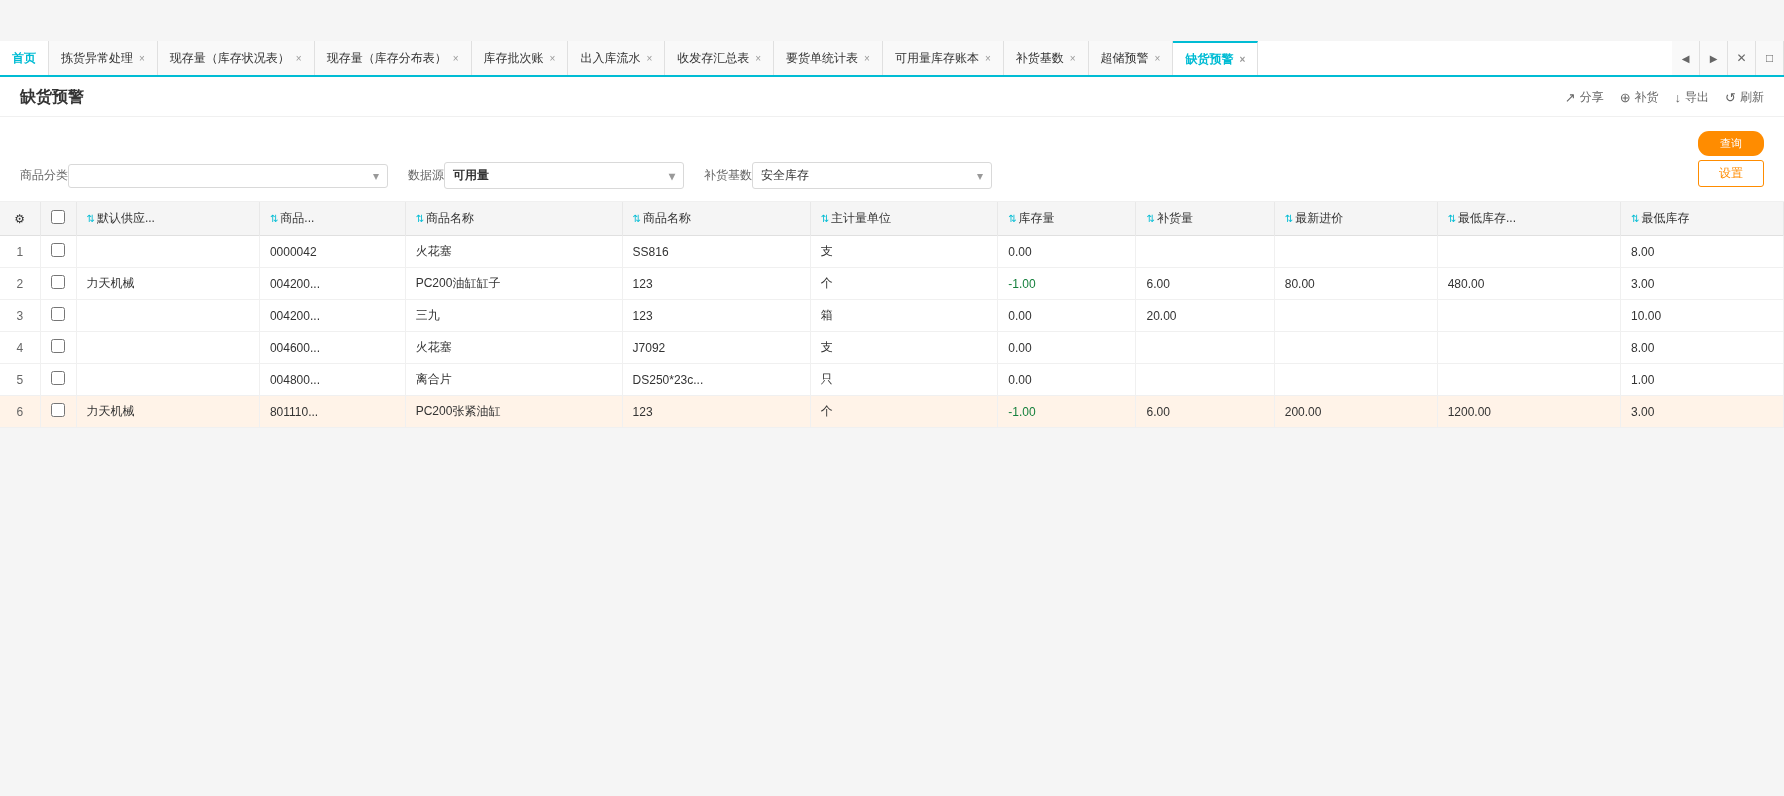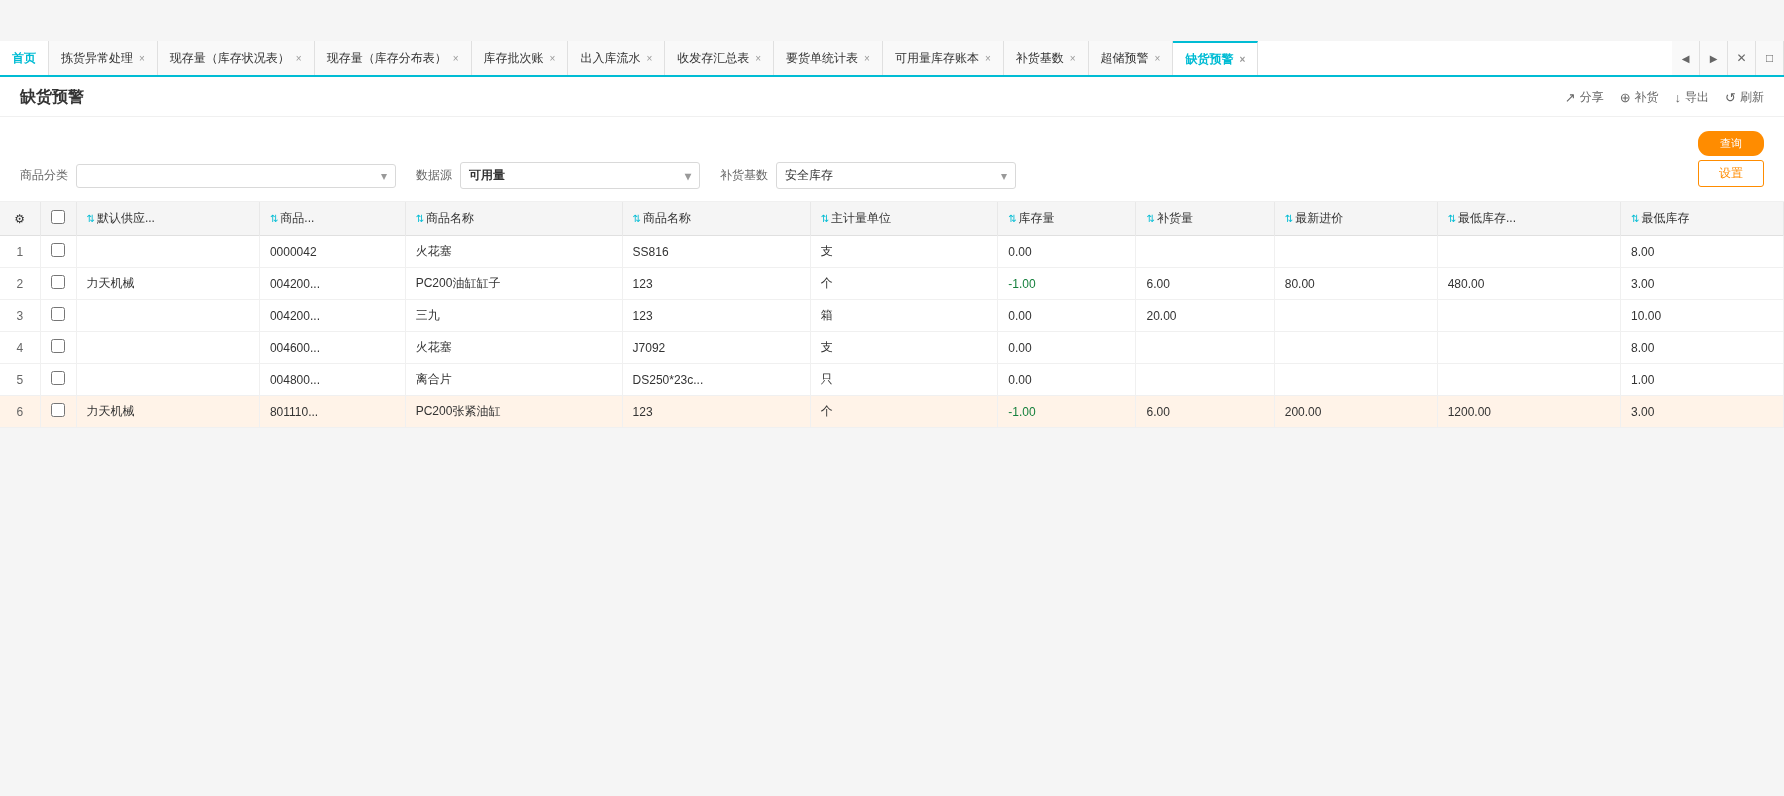--- a/index.html
+++ b/index.html
@@ -96,21 +96,20 @@
     .filter-area {
       display: flex;
       align-items: center;
       padding: 12px 20px;
       gap: 20px;
       border-bottom: 1px solid #f0f0f0;
     }
     .filter-group {
       display: flex;
       align-items: center;
-      gap: 8px;
       margin-top: 33px;
     }
     .filter-label {
       color: #666;
       white-space: nowrap;
       font-size: 12px;
     }
     .filter-select {
       display: flex;
       align-items: center;

